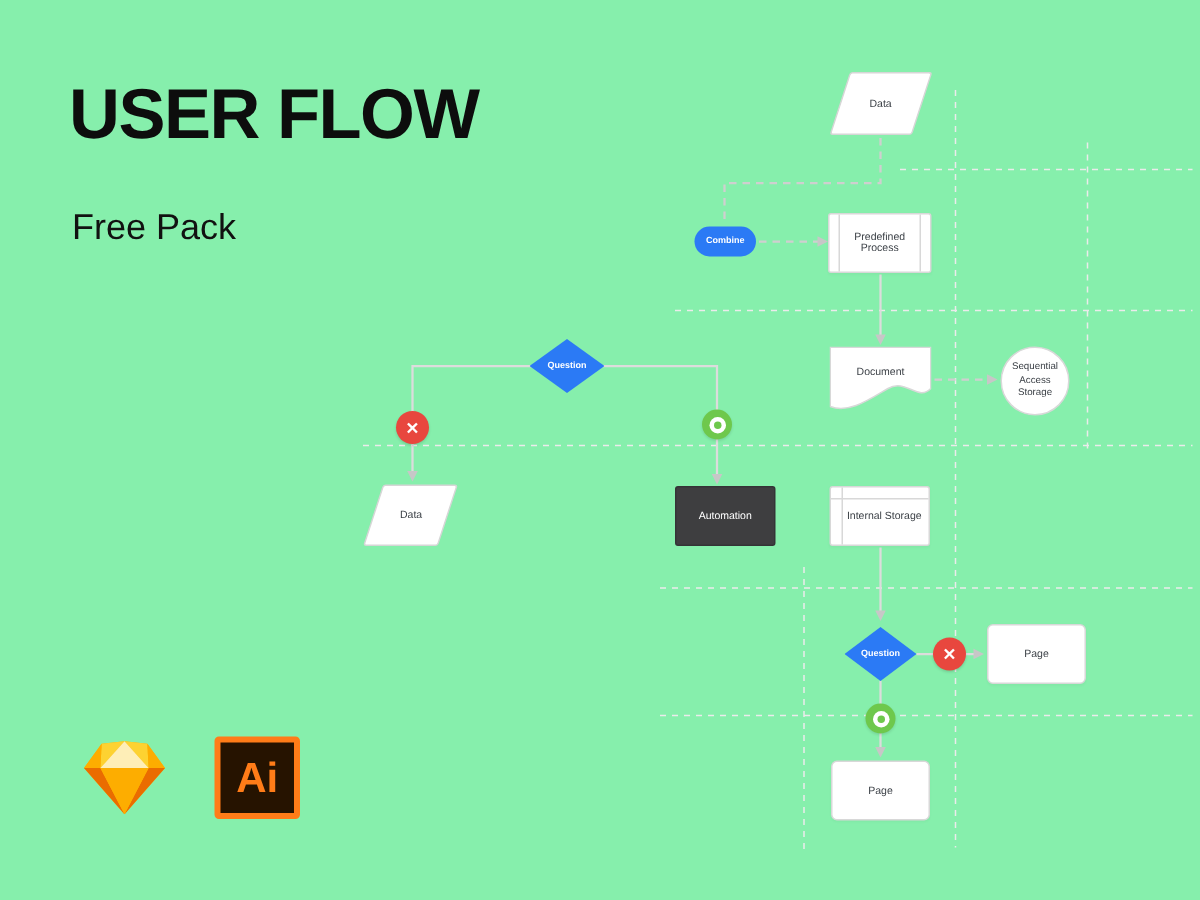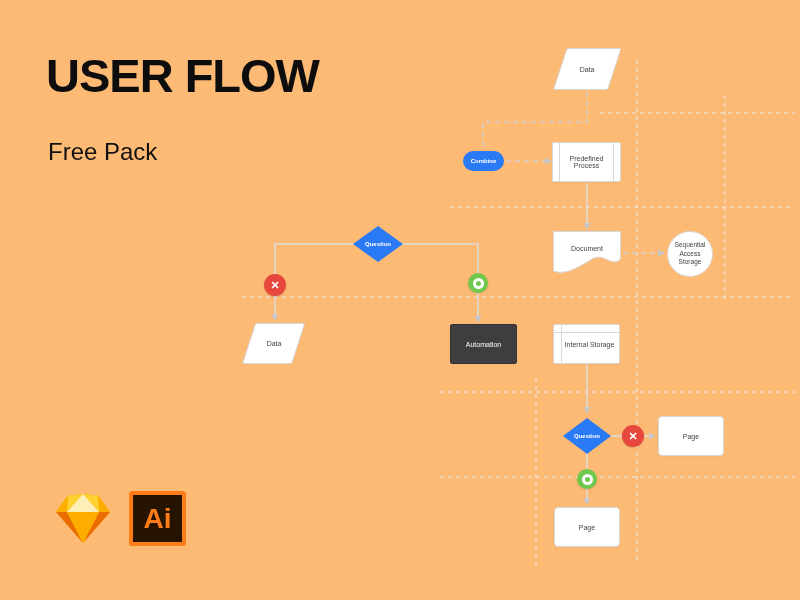--- a/index.html
+++ b/index.html
@@ -1,18 +1,18 @@
 <!DOCTYPE html>
 <html><head>
 <meta charset="utf-8">
 <style>
   * { margin:0; padding:0; box-sizing:border-box; }
   html,body { width:800px; height:600px; }
   body { font-family:"Liberation Sans", sans-serif; background:#f6f6f6; overflow:hidden; }
-  .canvas { position:relative; width:800px; height:600px; background:#fdba74; }
+  .canvas { position:relative; width:800px; height:600px; background:#86efac; }
 
   
   .title { position:absolute; left:46px; top:48px; font-size:47px; font-weight:bold;
            letter-spacing:-1px; color:#0d0d0d; }
   .subtitle { position:absolute; left:48px; top:138px; font-size:24px; font-weight:normal;
               color:#111; letter-spacing:0; }
 
   
   svg.wires { position:absolute; left:0; top:0; z-index:1; pointer-events:none; }
   .solid  { stroke:#dcdcdc; stroke-width:1.5; fill:none; }
@@ -54,21 +54,21 @@
   .badge { position:absolute; z-index:3; display:flex; align-items:center; justify-content:center; }
   .cross { width:22px; height:22px; border-radius:50%; background:#e8473e; color:#fff;
            font-size:11px; font-weight:bold; box-shadow:0 1px 2px rgba(0,0,0,0.15); }
   .target { width:20px; height:20px; border-radius:50%; background:#6ec84c;
             box-shadow:0 1px 2px rgba(0,0,0,0.12); }
   .target .tw { width:11px; height:11px; border-radius:50%; background:#fff;
                 display:flex; align-items:center; justify-content:center; }
   .target .tg { width:5px; height:5px; border-radius:50%; background:#6ec84c; }
 
   
-  .apps { position:absolute; left:56px; top:491px; z-index:2; display:flex; gap:19px;
+  .apps { position:absolute; left:56px; top:491px; z-index:2; display:flex; gap:33px;
           align-items:center; }
   .sketch { width:54px; height:49px; }
   .ai-badge { width:57px; height:55px; background:#261300; border:4px solid #ff7c18;
               border-radius:3px; display:flex; align-items:center; justify-content:center; }
   .ai-badge span { color:#ff7c18; font-size:28px; font-weight:bold; line-height:1;
                    letter-spacing:0; }
 </style>
 </head>
 <body>
 

